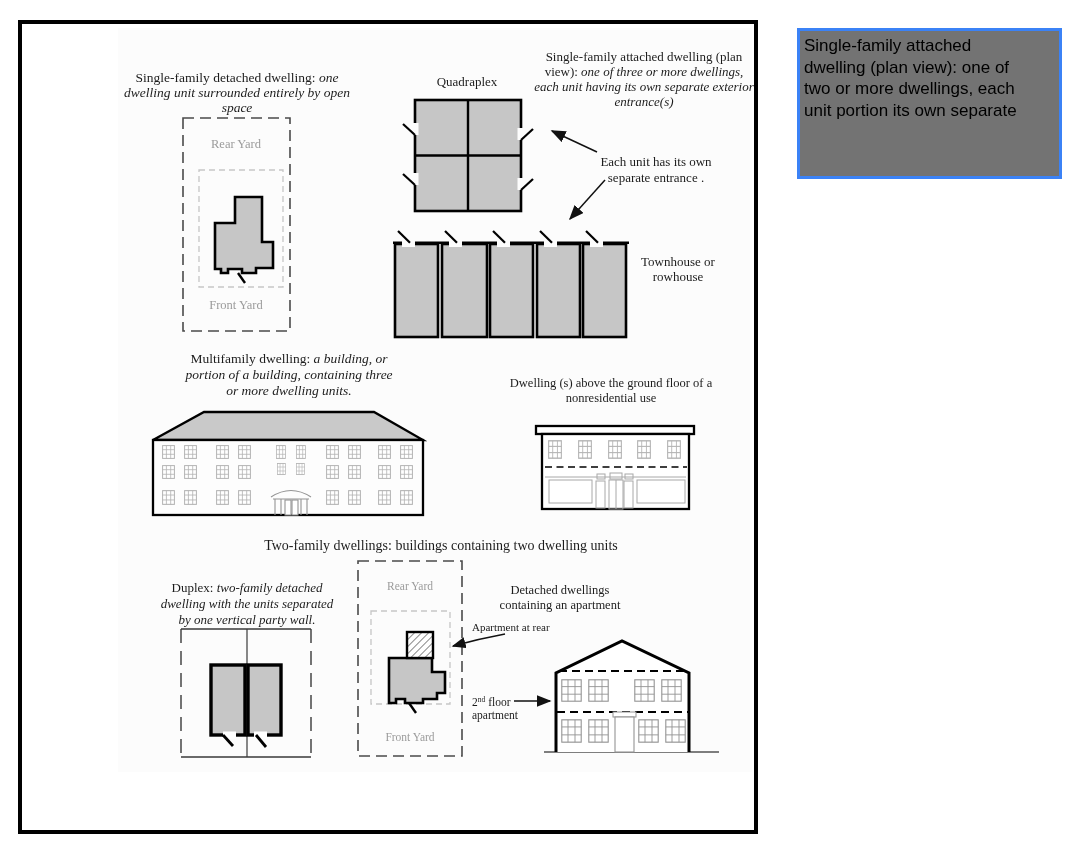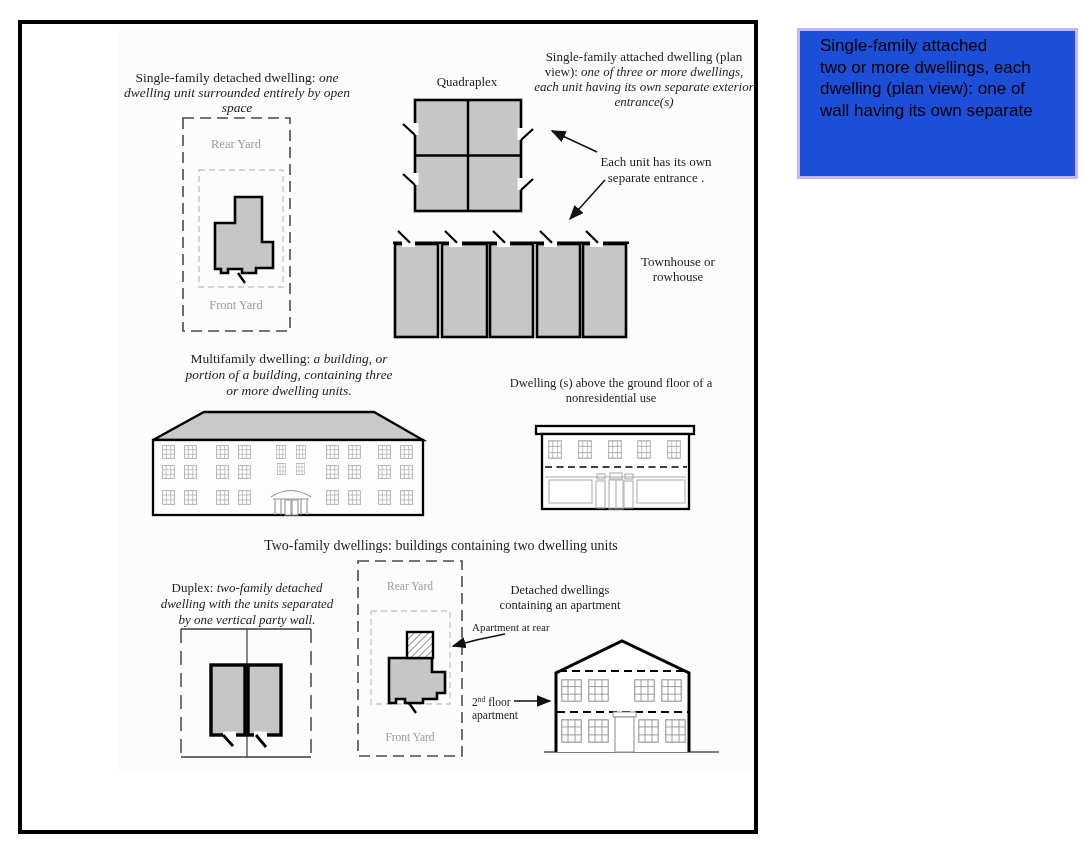--- a/index.html
+++ b/index.html
@@ -10,21 +10,21 @@
   .ctr{text-anchor:middle;}
   .ital{font-style:italic;}
   .s13{font-size:13px;}
   .s135{font-size:13.5px;}
   .s14{font-size:14px;}
   .s125{font-size:12.5px;}
   .s11{font-size:11px;}
   .s115{font-size:11.5px;}
   .muted{fill:#9b9b9b;}
   .callout{position:absolute;left:797px;top:28px;width:249px;height:136px;
-           border:3px solid #c4b5fd;background:#1d4ed8;padding:4px 6px 5px 20px;
+           border:3px solid #3b82f6;background:#737373;padding:4px 6px 5px 4px;
            font-family:"Liberation Sans",sans-serif;font-size:17px;line-height:21.5px;
            color:#000;white-space:nowrap;overflow:hidden;}
 </style>
 </head>
 <body>
 
 <div id="stage">
 
 <svg width="1085" height="846" viewBox="0 0 1085 846">
   <defs>
@@ -248,18 +248,18 @@
     <use href="#hwin" x="588" y="719" width="21" height="24"></use>
     <use href="#hwin" x="638" y="719" width="21" height="24"></use>
     <use href="#hwin" x="665" y="719" width="21" height="24"></use>
     <rect x="613" y="712" width="23" height="5" fill="#fff" stroke="#949494" stroke-width="1"></rect>
     <rect x="615" y="717" width="19" height="35" fill="#fff" stroke="#949494" stroke-width="1.1"></rect>
   </g>
 </svg>
 
 <div class="callout">
   <div>Single-family attached</div>
+  <div>dwelling (plan view): one of</div>
   <div>two or more dwellings, each</div>
-  <div>dwelling (plan view): one of</div>
-  <div>wall having its own separate</div>
+  <div>unit portion its own separate</div>
 </div>
 
 </div>
 
 </body></html>

